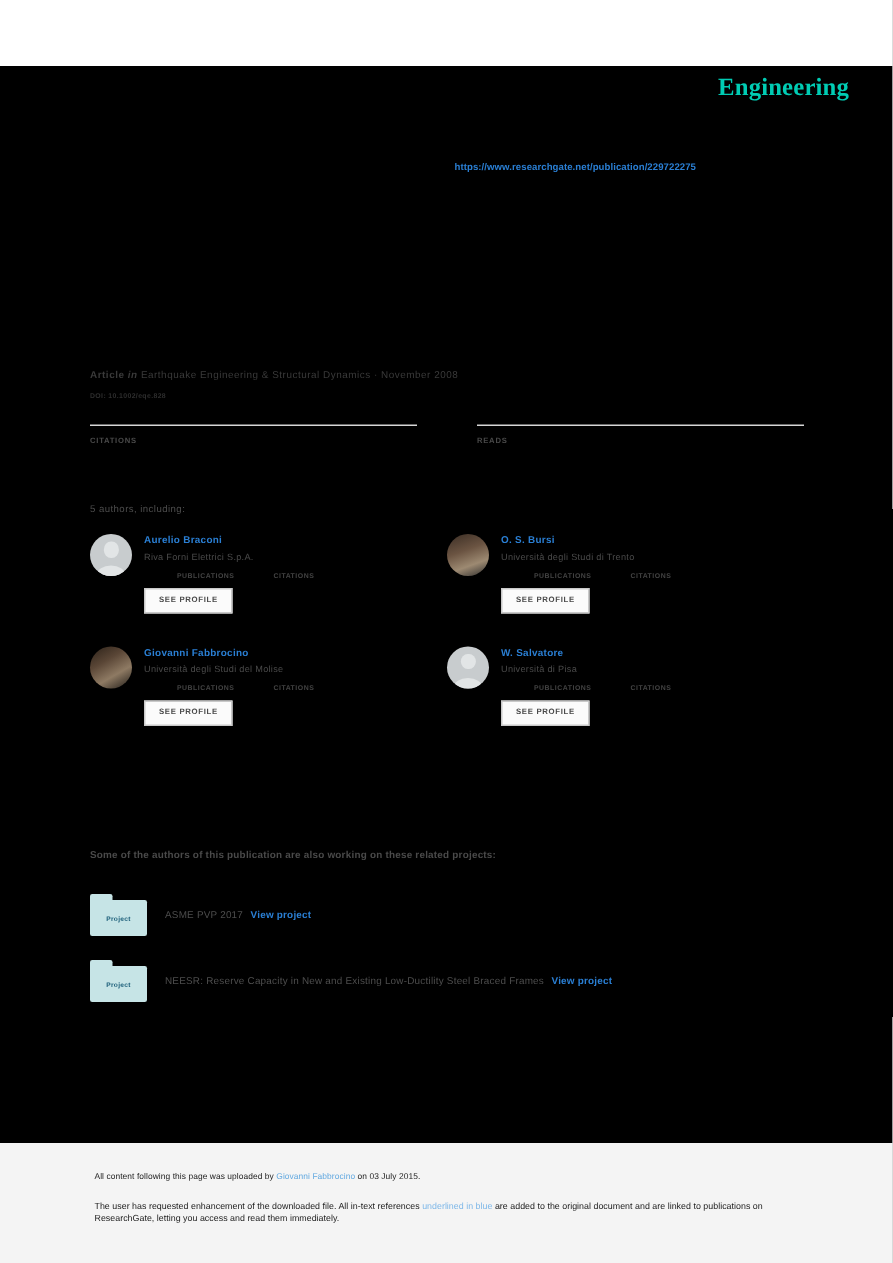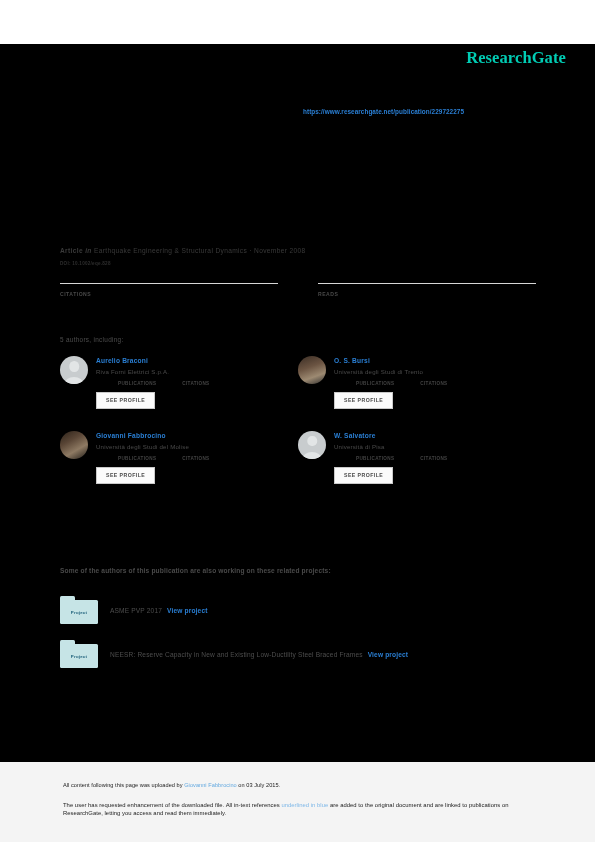--- a/index.html
+++ b/index.html
@@ -316,21 +316,21 @@
 </style>
 </head>
 <body>
 
 <div class="page">
 
   <div class="top-white"></div>
   <div class="dark-body"></div>
   <div class="footer-band"></div>
 
-  <div class="rg-logo">ResearchGate</div>
+  <div class="rg-logo">Engineering</div>
   <a class="rg-url">https://www.researchgate.net/publication/229722275</a>
 
   <div class="meta-block">
     <div class="meta-line">
       <span class="kind">Article</span>
       <span class="inword">in</span>
       <span>Earthquake Engineering &amp; Structural Dynamics</span>
       <span>·</span>
       <span>November 2008</span>
     </div>

